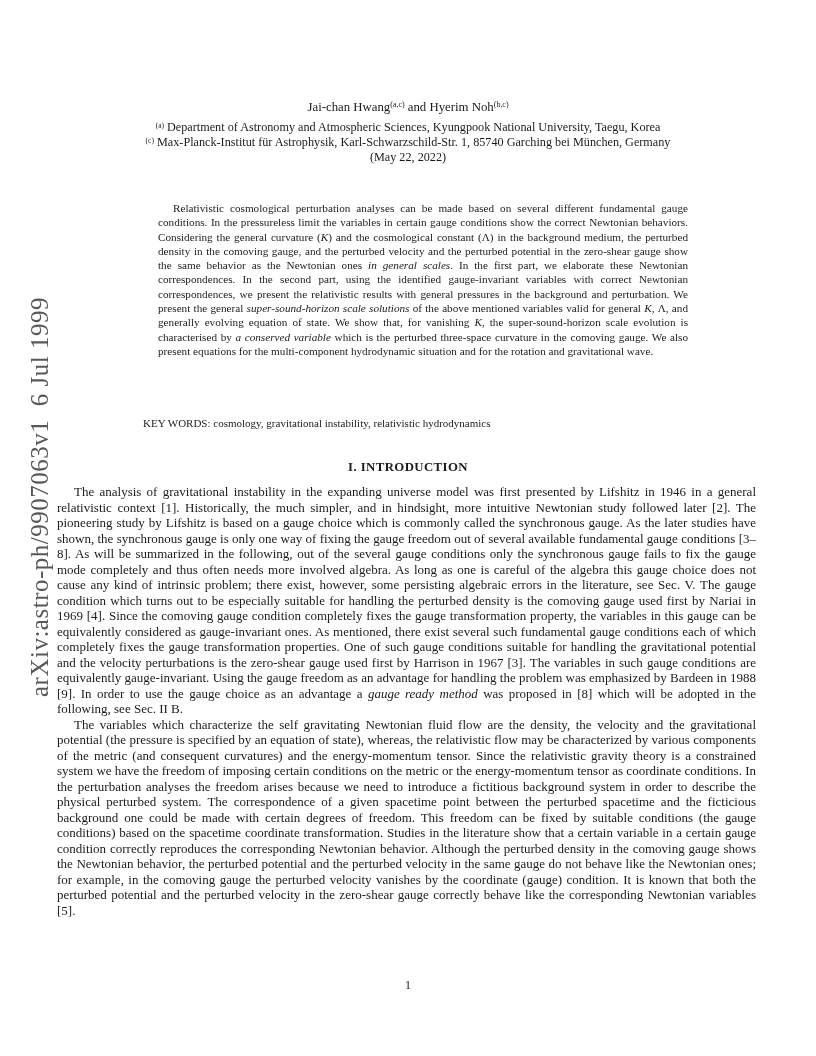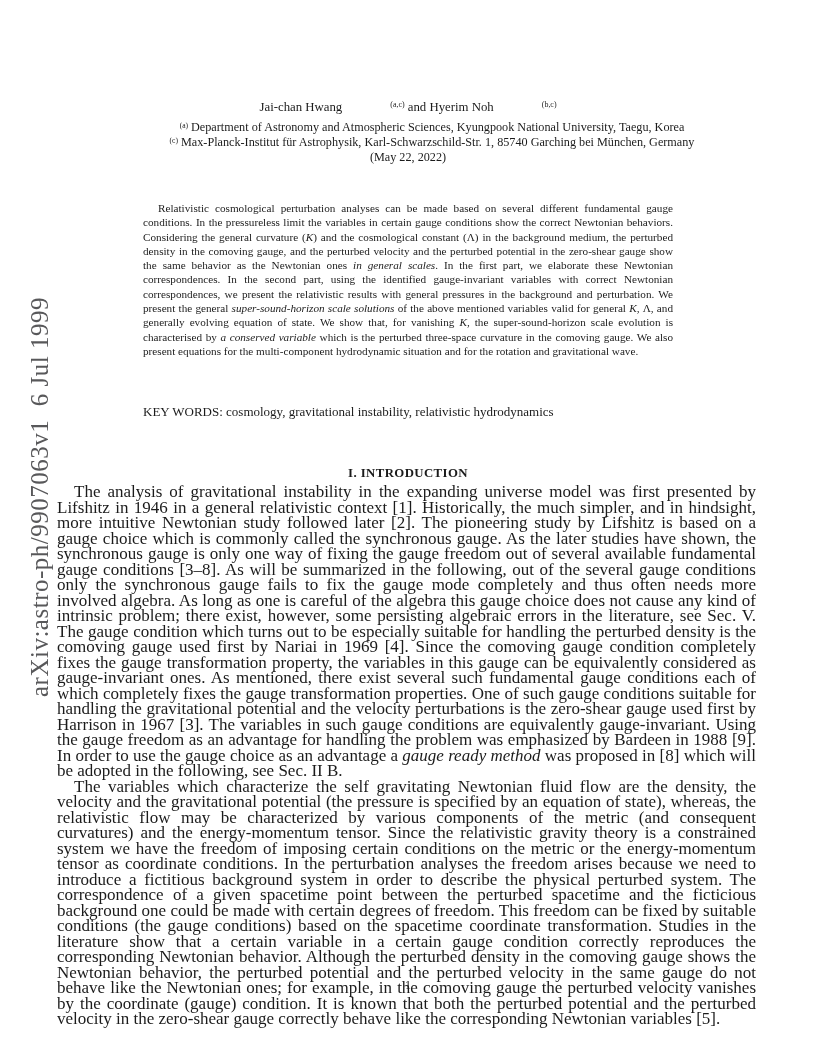--- a/index.html
+++ b/index.html
@@ -13,21 +13,20 @@
     height: 1056px;
     background: #ffffff;
     overflow: hidden;
     font-family: "Liberation Serif", "DejaVu Serif", serif;
     color: #1b1b1b;
   }
   sup {
     font-size: 0.62em;
     line-height: 0;
     vertical-align: 0.45em;
-    margin-left: 48px;
   }
   i { font-style: italic; }
 
   .arxiv-banner {
     position: absolute;
     top: 697px;
     left: 26px;
     transform: rotate(-90deg);
     transform-origin: 0 0;
     font-size: 25px;
@@ -62,51 +61,51 @@
     text-align: center;
     font-size: 12.2px;
     line-height: 15px;
   }
   .affil { }
   .date { font-style: normal; }
 
   .abstract {
     position: absolute;
     top: 201px;
-    left: 143px;
+    left: 158px;
     width: 530px;
     font-size: 11.2px;
     line-height: 14.3px;
     text-align: justify;
     text-indent: 15px;
   }
   .keywords {
     position: absolute;
-    top: 404px;
+    top: 417px;
     left: 143px;
     width: 530px;
-    font-size: 13px;
+    font-size: 11px;
   }
   .section-heading {
     position: absolute;
     top: 456px;
     left: 0;
     right: 0;
-    margin: 10px;
+    margin: 4px;
     text-align: center;
     font-size: 12.8px;
     font-weight: bold;
     letter-spacing: 0.4px;
   }
   .body-text {
     position: absolute;
     top: 484px;
     left: 57px;
     width: 699px;
-    font-size: 17px;
+    font-size: 13px;
     line-height: 15.5px;
     text-align: justify;
   }
   .body-text p {
     margin: 0;
     text-indent: 17px;
   }
   .page-number {
     position: absolute;
     top: 978px;

